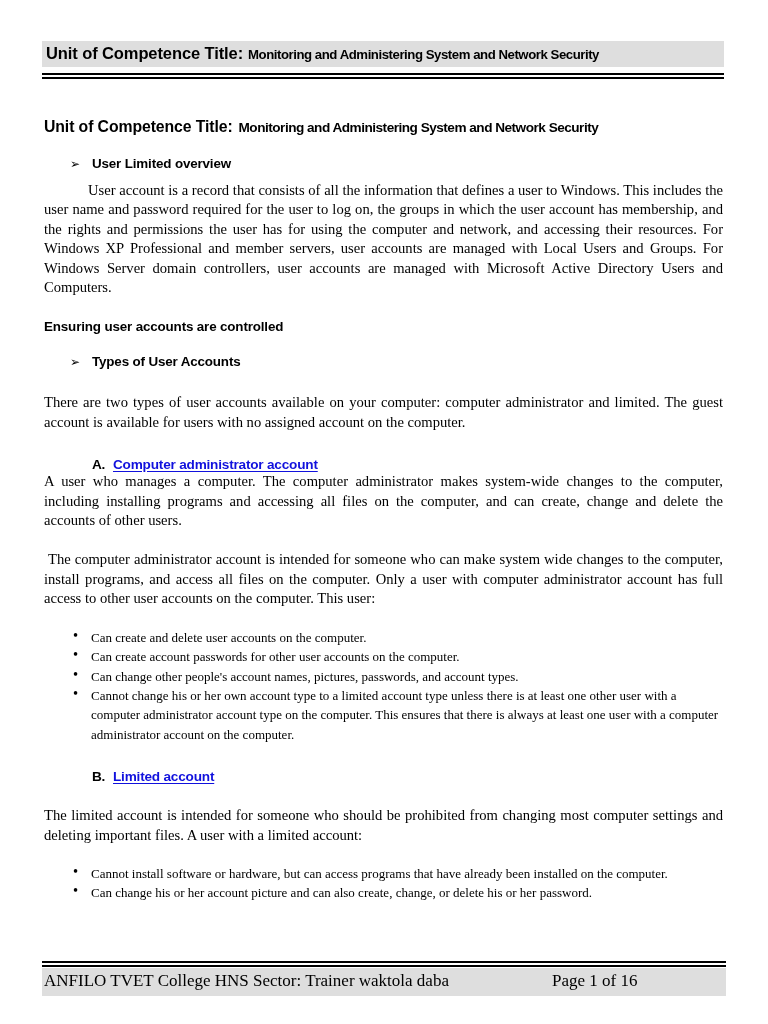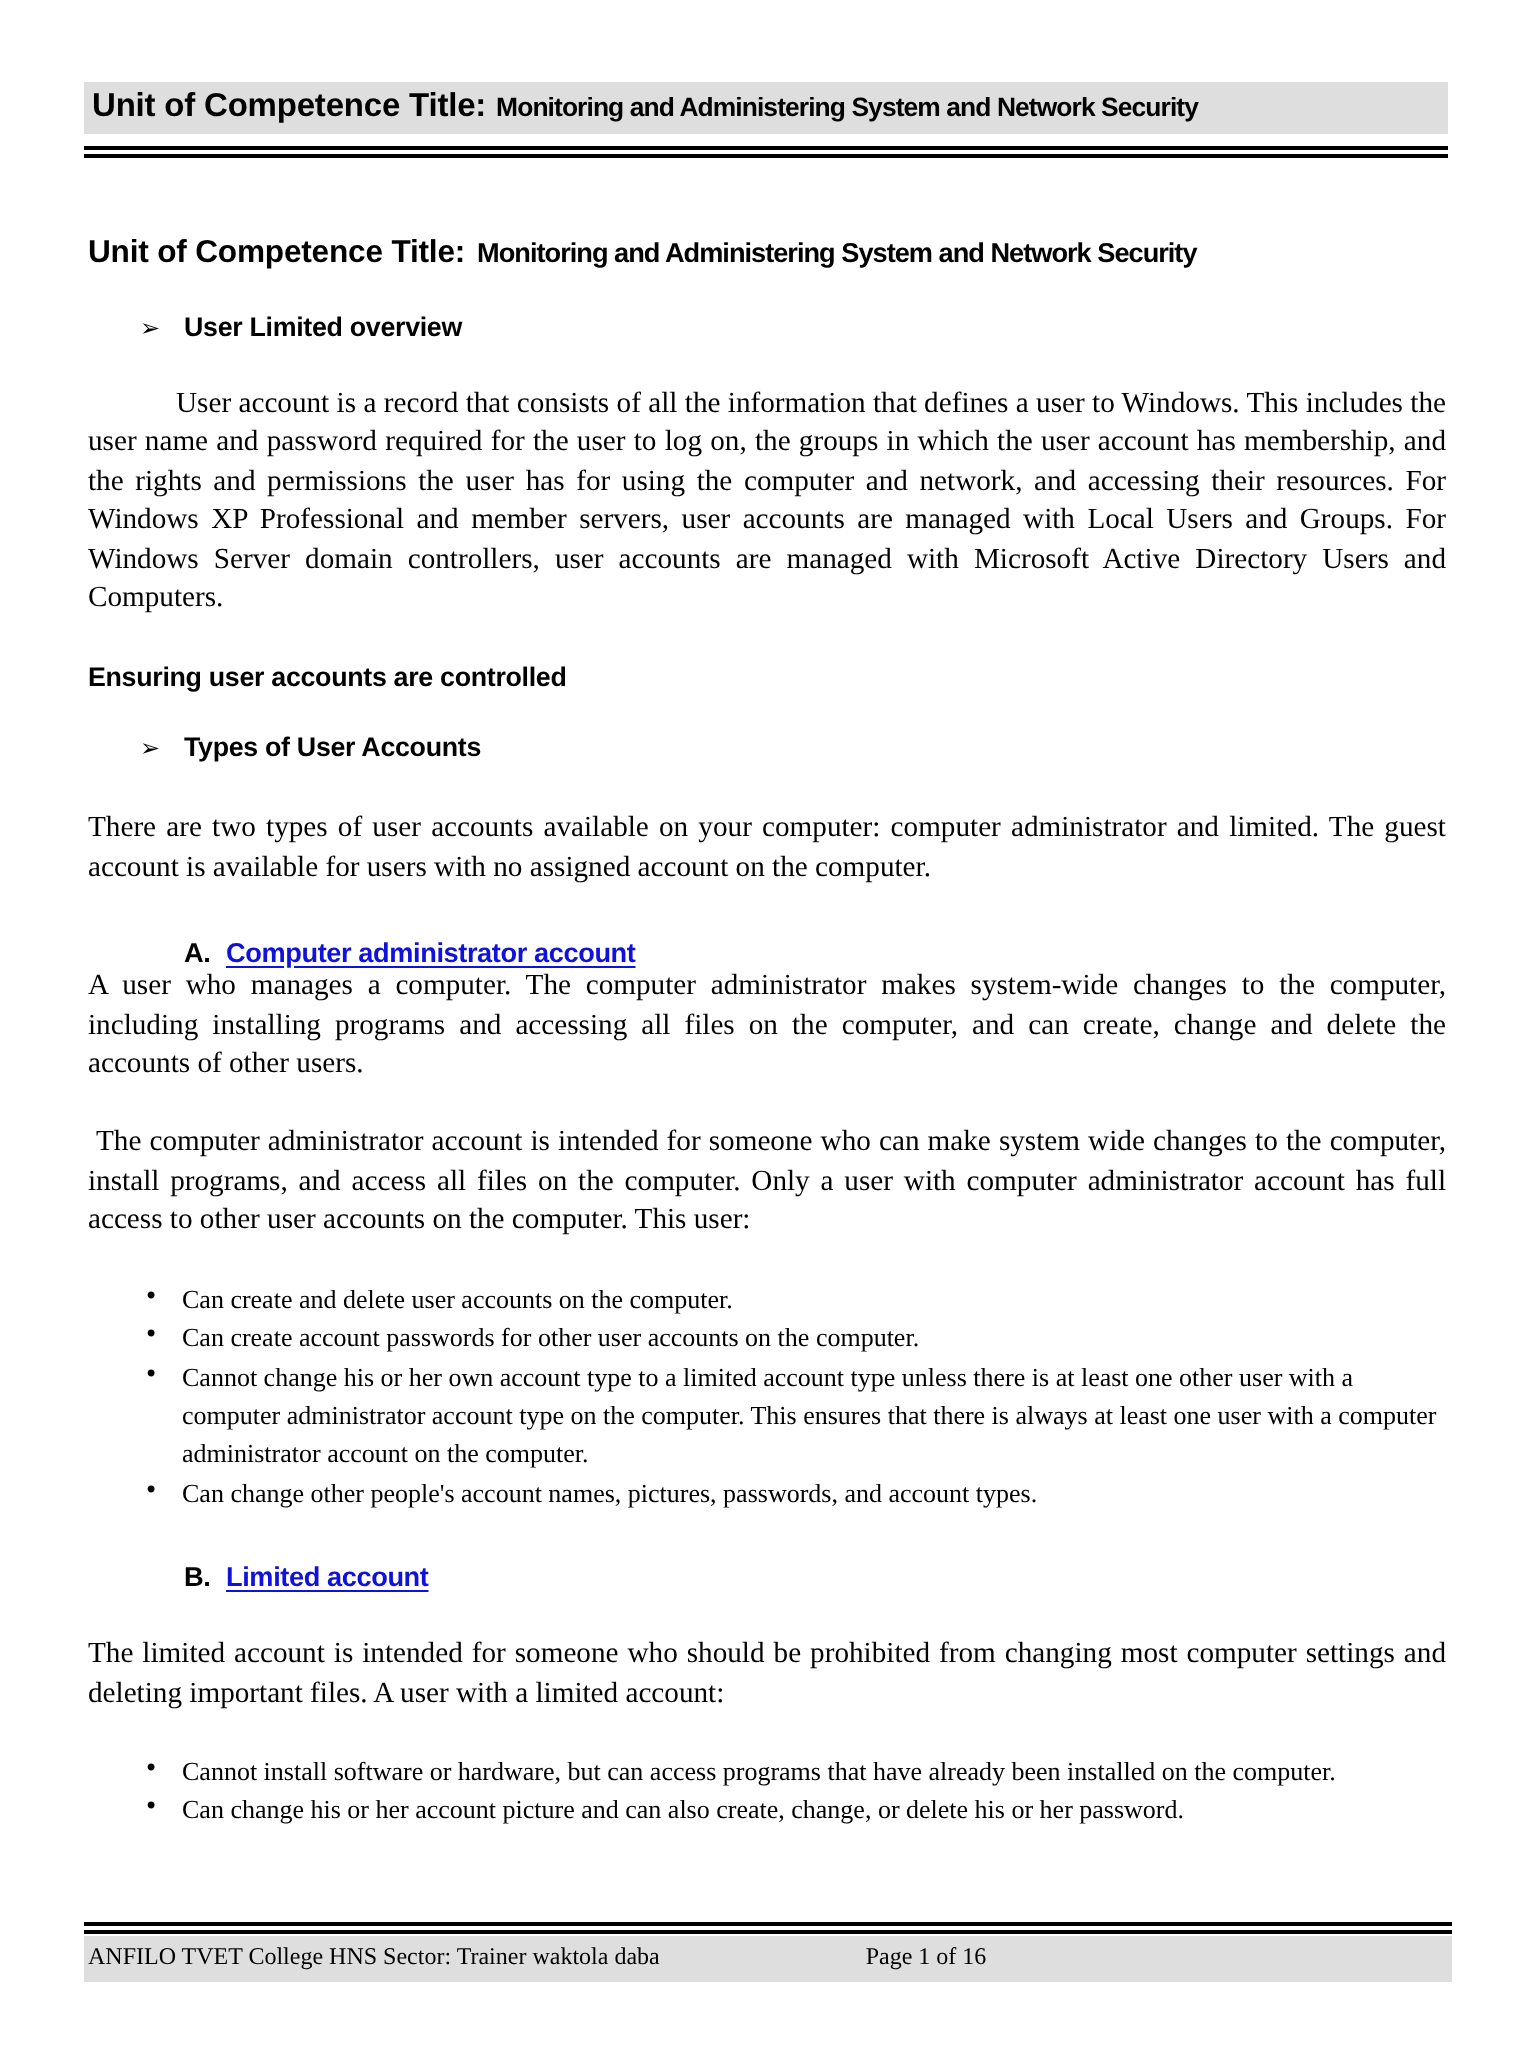--- a/index.html
+++ b/index.html
@@ -113,21 +113,21 @@
   }
 
   p.body {
     font-family: "Liberation Serif", "DejaVu Serif", serif;
     font-size: 14.6px;
     line-height: 19.4px;
     text-align: justify;
     margin: 0;
     color: #000;
   }
-  p.body.indent-first { text-indent: 44px; margin-top: 22px; }
+  p.body.indent-first { text-indent: 44px; margin-top: 10px; }
   p.body.lead-space { text-indent: 4px; }
 
   .section-heading {
     font-family: "Liberation Sans", "DejaVu Sans", sans-serif;
     font-weight: bold;
     font-size: 13.4px;
     letter-spacing: -0.15px;
     margin: 22px 0 0 0;
   }
 
@@ -186,21 +186,21 @@
 
   .doc-footer {
     position: absolute;
     left: 42px;
     top: 968px;
     width: 684px;
     box-sizing: border-box;
     background: #dedede;
     padding: 3px 0 5px 2px;
     font-family: "Liberation Serif", "DejaVu Serif", serif;
-    font-size: 12px;
+    font-size: 17px;
     white-space: nowrap;
     overflow: hidden;
   }
   .doc-footer .ftr-left { display: inline-block; }
   .doc-footer .ftr-right { display: inline-block; margin-left: 103px; }
 </style>
 </head>
 <body>
 
 <div class="page">
@@ -239,22 +239,22 @@
       <a class="link">Computer administrator account</a>
     </div>
 
     <p class="body" style="">A user who manages a computer. The computer administrator makes system-wide changes to the computer, including installing programs and accessing all files on the computer, and can create, change and delete the accounts of other users.</p>
 
     <p class="body lead-space" style="margin-top:20px;">The computer administrator account is intended for someone who can make system wide changes to the computer, install programs, and access all files on the computer. Only a user with computer administrator account has full access to other user accounts on the computer. This user:</p>
 
     <ul class="dot-list">
       <li>Can create and delete user accounts on the computer.</li>
       <li>Can create account passwords for other user accounts on the computer.</li>
+      <li>Can change other people's account names, pictures, passwords, and account types.</li>
       <li>Cannot change his or her own account type to a limited account type unless there is at least one other user with a computer administrator account type on the computer. This ensures that there is always at least one user with a computer administrator account on the computer.</li>
-      <li>Can change other people's account names, pictures, passwords, and account types.</li>
     </ul>
 
     <div class="lettered-item">
       <span class="letter">B.</span>
       <a class="link">Limited account</a>
     </div>
 
     <p class="body" style="margin-top:22px;">The limited account is intended for someone who should be prohibited from changing most computer settings and deleting important files. A user with a limited account:</p>
 
     <ul class="dot-list">

